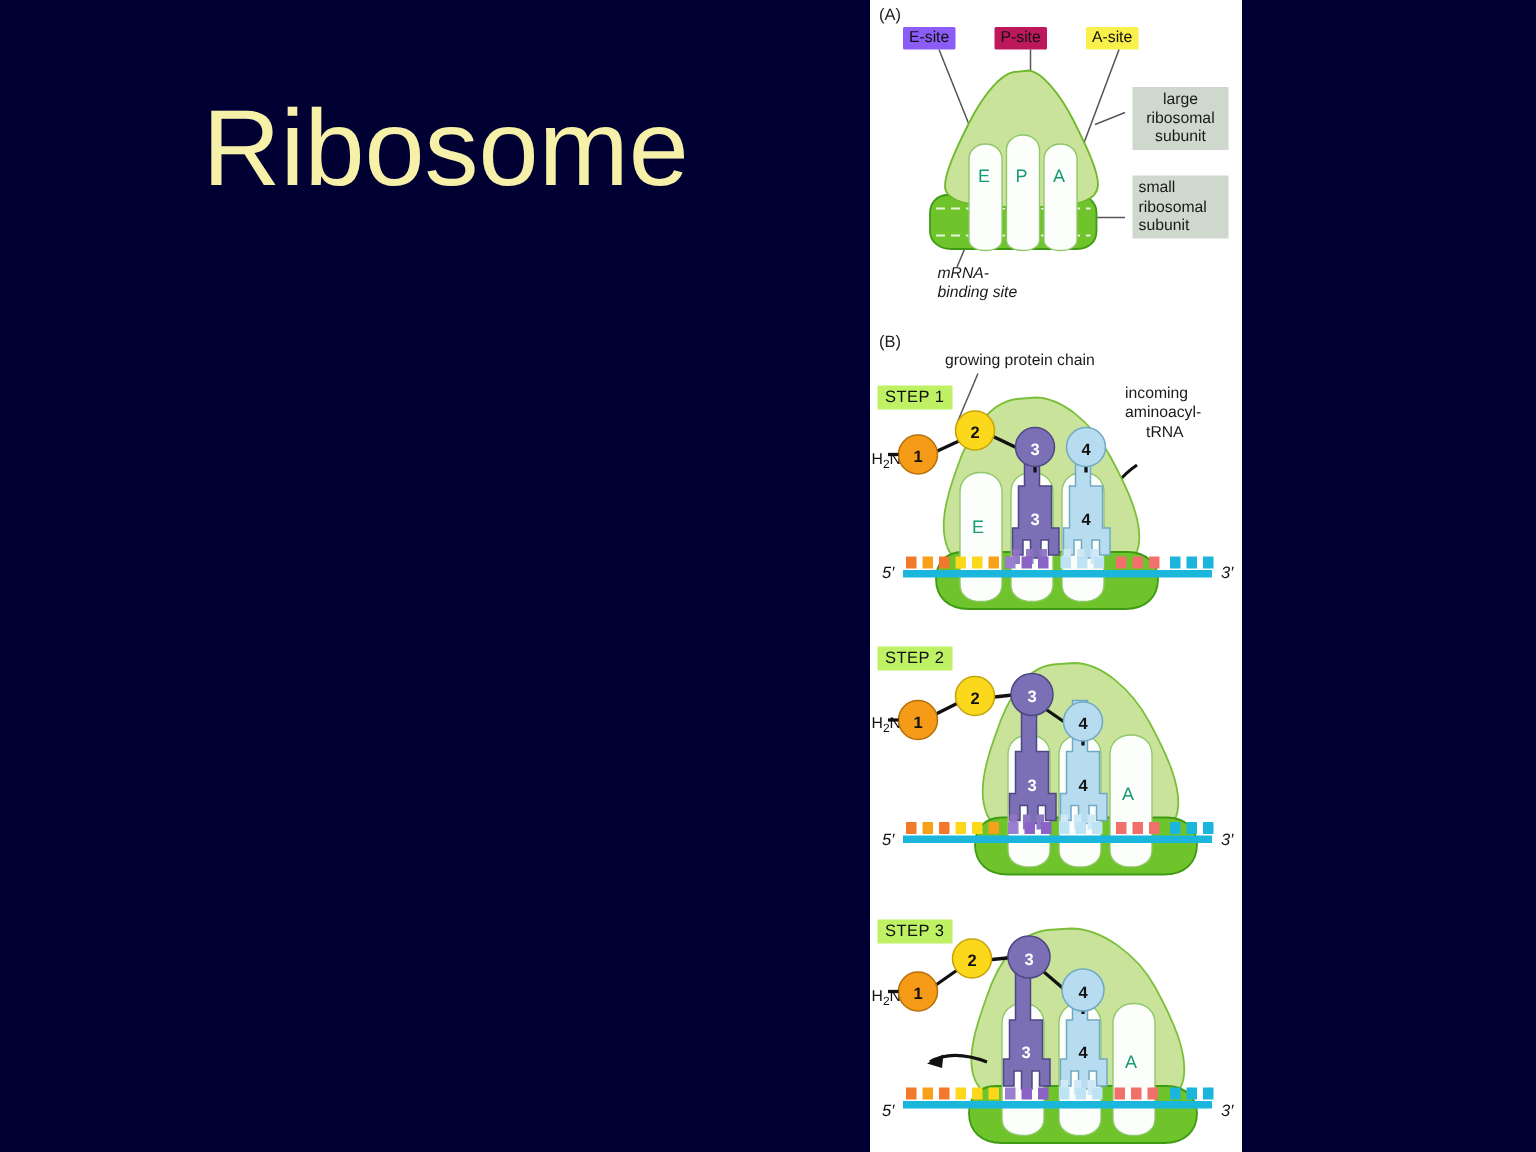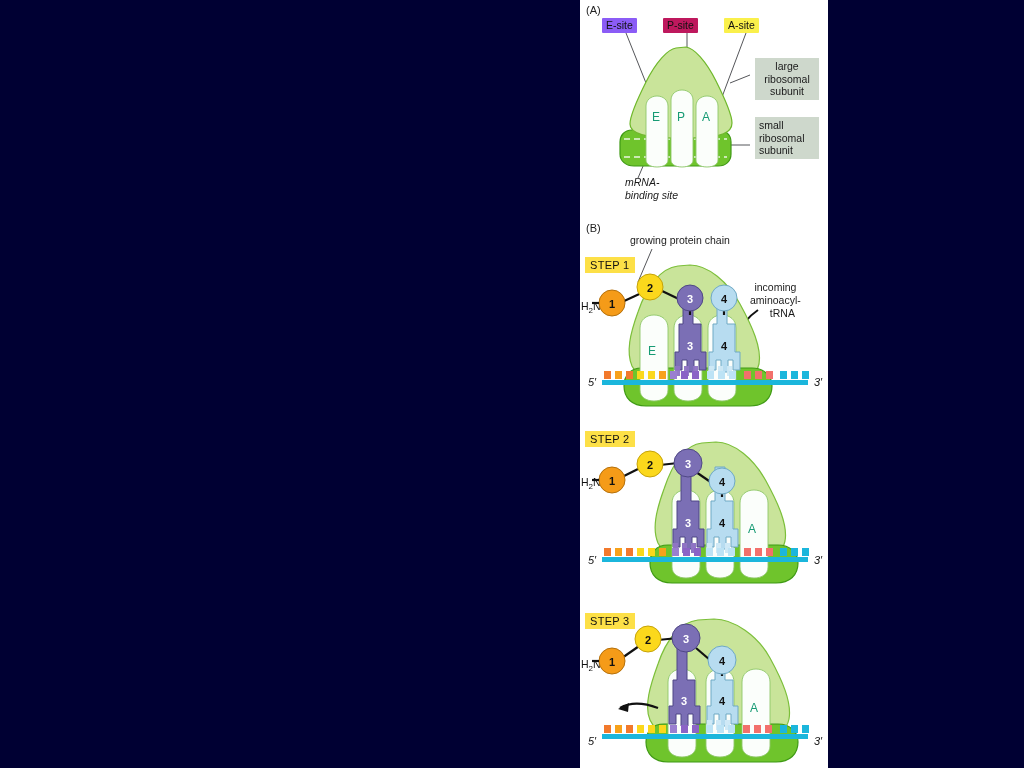--- a/index.html
+++ b/index.html
@@ -38,37 +38,38 @@
     position:absolute;font-size:10.5px;color:#111;
     padding:1px 4px;border-radius:1px;white-space:nowrap;
     line-height:13px;
   }
   .graybox{
     position:absolute;font-size:10.5px;color:#1a1a1a;
     background:#ced8cc;padding:2px 4px;line-height:12.5px;
   }
   .stepbox{
     position:absolute;font-size:11px;color:#111;
-    background:#fde047;padding:1px 5px;line-height:14px;letter-spacing:.3px;
+    background:#bef264;padding:1px 5px;line-height:14px;letter-spacing:.3px;
   }
   .prime{position:absolute;font-size:11px;color:#111;font-style:italic;}
   .h2n{position:absolute;font-size:10.5px;color:#111;}
   .h2n sub{font-size:8px;}
 
   svg{position:absolute;left:0;top:0;overflow:visible;}
   .sitelabel{font-size:12px;fill:#179b74;font-family:"Liberation Sans",sans-serif;font-weight:400;}
   .aanum{font-size:11px;fill:#ffffff;font-family:"Liberation Sans",sans-serif;font-weight:700;text-anchor:middle;}
   .aanumd{font-size:11px;fill:#111;font-family:"Liberation Sans",sans-serif;font-weight:700;text-anchor:middle;}
   .leader{stroke:#55565a;stroke-width:1;fill:none;}
 </style>
 </head>
 <body>
 
 <div class="slide">
 
+  <div class="slide-title">Ribosome</div>
 
   <div class="figure-panel">
     <div class="fig-inner">
 
       <div class="panel-letter" style="left:6px;top:4px;">(A)</div>
 
       <div class="tagbox" style="left:22px;top:18px;background:#8b5cf6;">E-site</div>
       <div class="tagbox" style="left:83px;top:18px;background:#be185d;">P-site</div>
       <div class="tagbox" style="left:144px;top:18px;background:#FAF04B;">A-site</div>
 
@@ -124,21 +125,21 @@
 
       <div class="cap" style="left:45px;top:176px;font-style:italic;">
         <span>mRNA-</span><br>
         <span>binding site</span>
       </div>
 
       <div class="panel-letter" style="left:6px;top:222px;">(B)</div>
 
       <div class="cap" style="left:50px;top:234px;">growing protein chain</div>
 
-      <div class="cap" style="left:170px;top:281px;text-align:center;line-height:13px;">
+      <div class="cap" style="left:170px;top:256px;text-align:left;line-height:13px;">
         <span>incoming</span><br>
         <span>aminoacyl-</span><br>
         <span style="display:inline-block;padding-left:14px;">tRNA</span>
       </div>
 
       <div class="stepbox" style="left:5px;top:257px;">STEP 1</div>
       <div class="h2n" style="left:1px;top:300px;">H<sub>2</sub>N</div>
       <div class="prime" style="left:8px;top:376px;">5′</div>
       <div class="prime" style="left:234px;top:376px;">3′</div>
 

